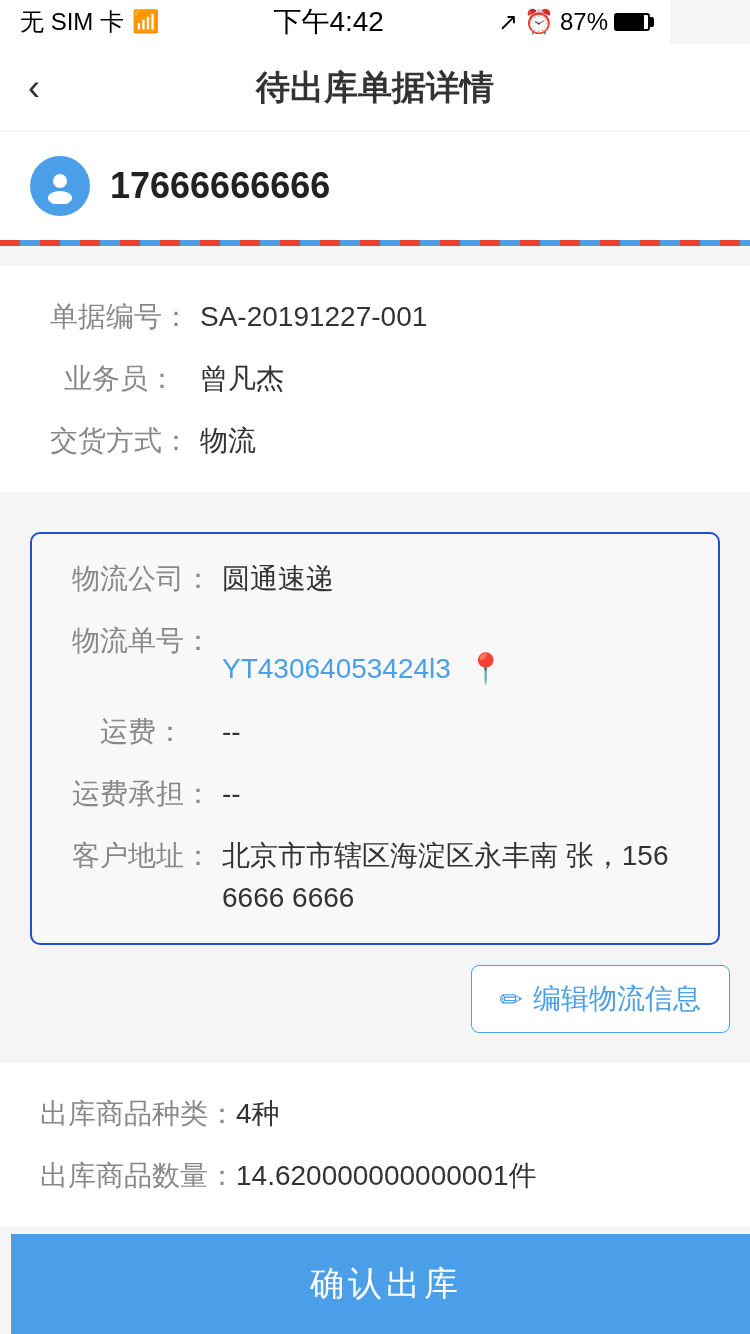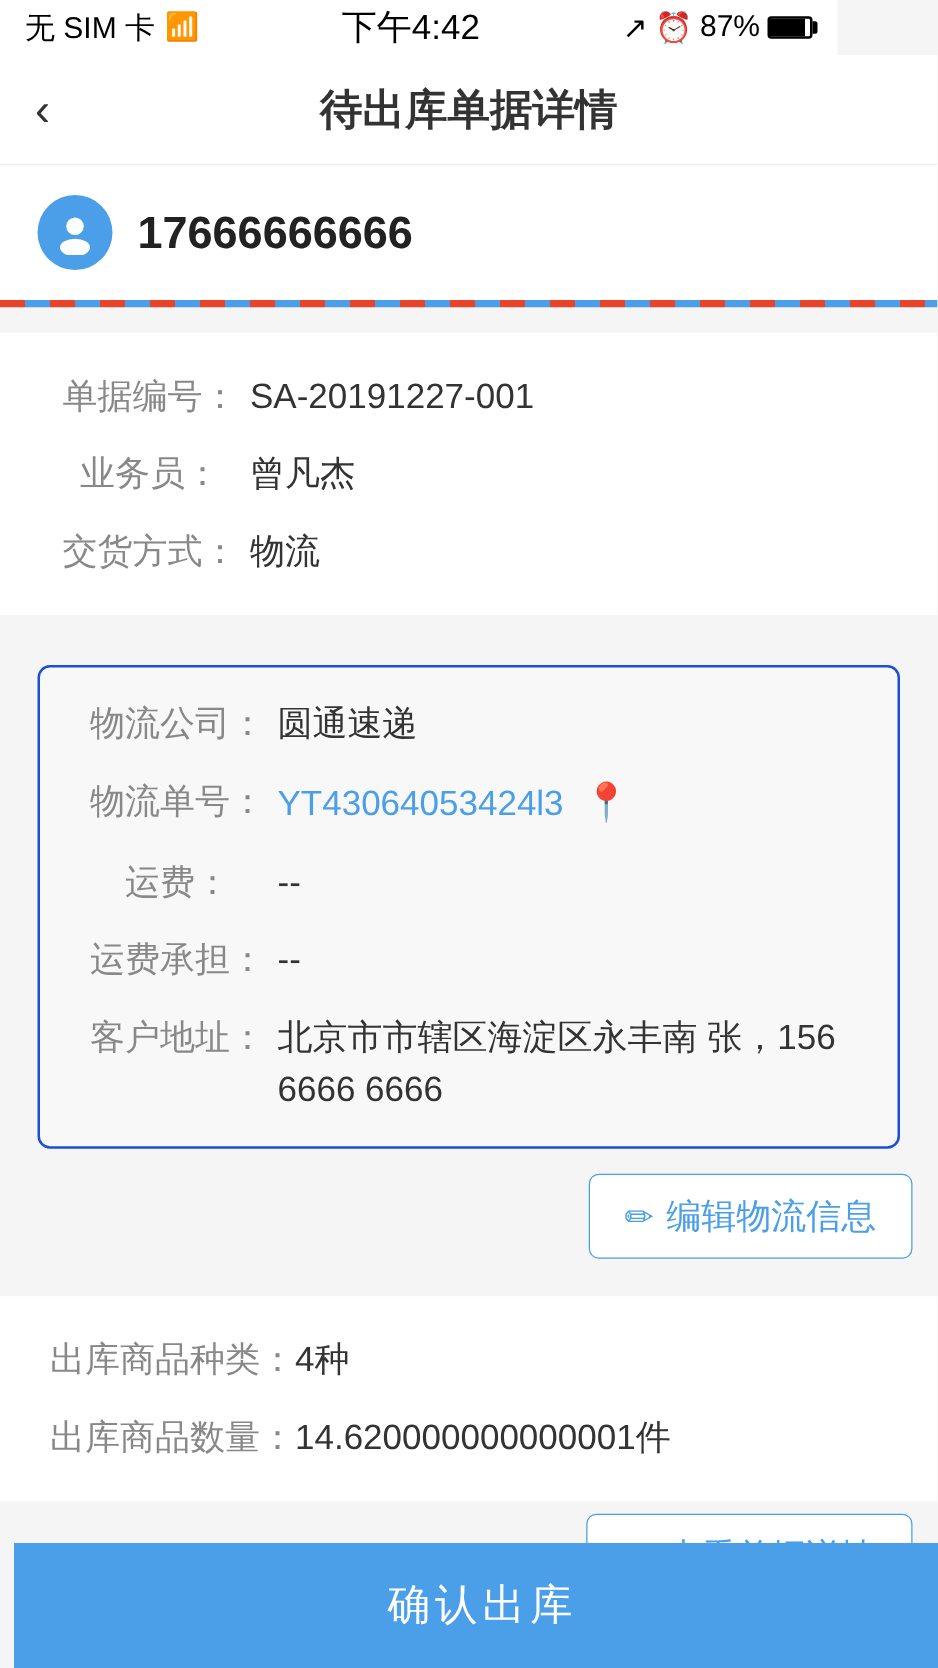--- a/index.html
+++ b/index.html
@@ -142,20 +142,21 @@
       font-size: 28px;
       flex: 1;
     }
     .info-value.link-blue {
       color: #4a9fe8;
     }
     .tracking-row {
       display: flex;
       align-items: center;
       gap: 16px;
+      margin-top: 26px;
     }
     .location-icon {
       color: #4a9fe8;
       font-size: 30px;
     }
 
     
     .card-box {
       background: #f8f8f8;
       border: 2px solid #1d4ed8;

